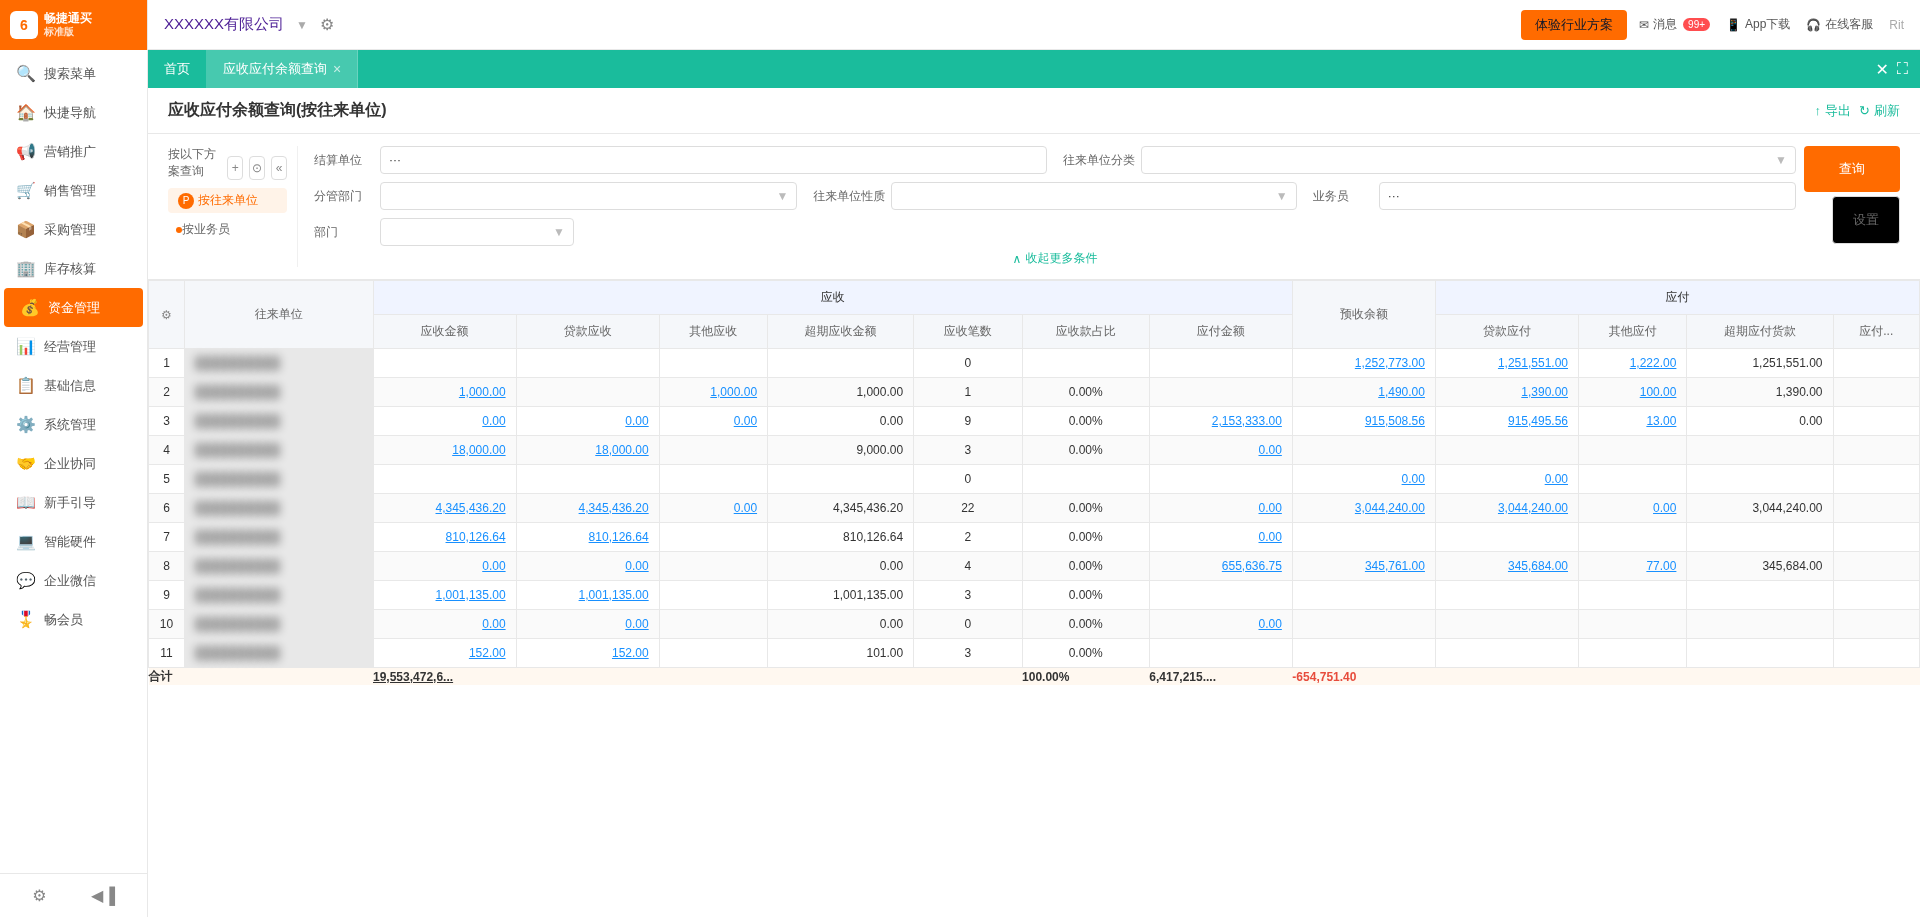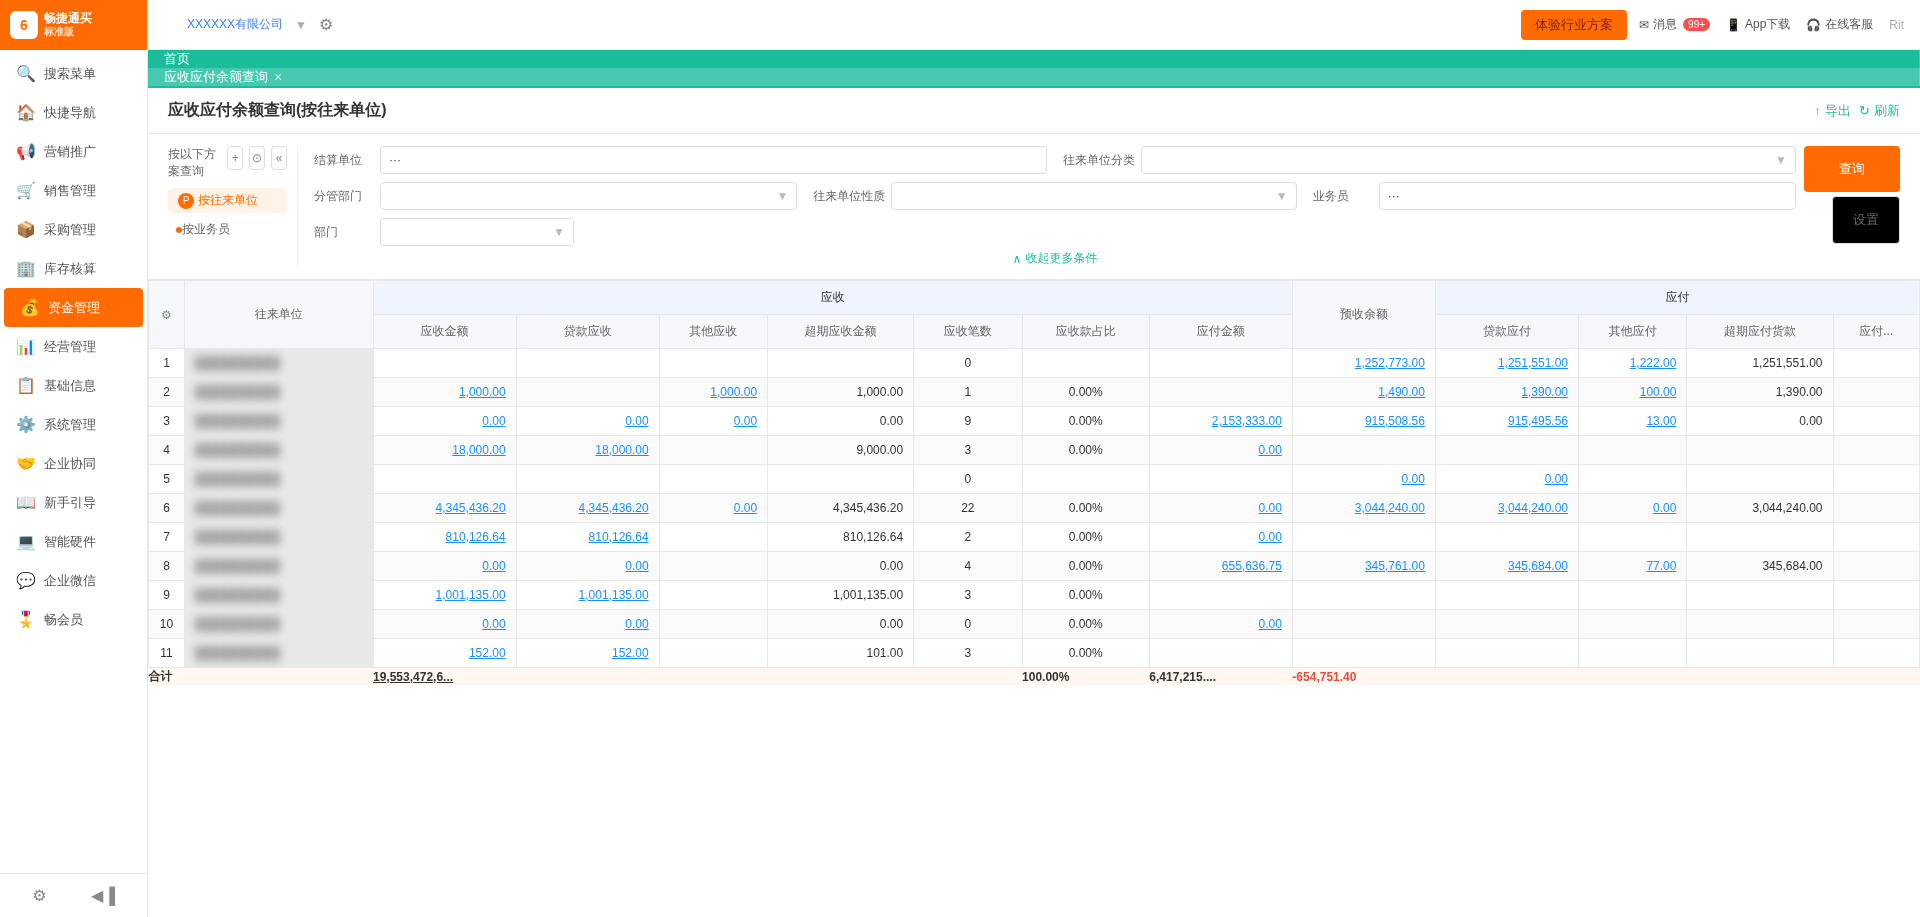--- a/index.html
+++ b/index.html
@@ -31,39 +31,39 @@
     }
     .sidebar-footer-btn { cursor: pointer; color: #888; font-size: 16px; }
 
     
     .header {
       position: fixed; left: 148px; top: 0; right: 0; height: 50px;
       background: #fff; border-bottom: 1px solid #e8e8e8; display: flex; align-items: center;
       padding: 0 16px; gap: 12px; z-index: 100;
     }
     .header-nav { display: flex; align-items: center; gap: 8px; flex: 1; }
-    .header-breadcrumb { color: #3b82f6; font-size: 12px; margin-left: 23px; }
+    .header-breadcrumb { color: #4c1d95; font-size: 15px; }
     .header-breadcrumb-arrow { color: #aaa; margin: 0 4px; }
     .header-settings-icon { cursor: pointer; color: #888; font-size: 16px; }
     .header-promo-btn {
-      background: #ff6b00; color: #7f1d1d; border: none; border-radius: 4px;
+      background: #ff6b00; color: #0f172a; border: none; border-radius: 4px;
       padding: 6px 14px; font-size: 13px; cursor: pointer;
     }
     .header-actions { display: flex; align-items: center; gap: 16px; }
     .header-action { display: flex; align-items: center; gap: 4px; cursor: pointer; color: #555; font-size: 12px; }
     .header-badge {
       background: #ff4d4f; color: white; border-radius: 10px;
       font-size: 10px; padding: 1px 5px; margin-left: 2px;
     }
     .header-user { color: #aaa; font-size: 12px; }
 
     
     .tab-bar {
       position: fixed; left: 148px; top: 50px; right: 0; height: 38px;
-      background: #1abc9c; display: flex; align-items: stretch; z-index: 99; flex-direction: column;
+      background: #1abc9c; display: flex; align-items: stretch; z-index: 99;
     }
     .tab {
       display: flex; align-items: center; padding: 0 16px; gap: 6px;
       cursor: pointer; font-size: 13px; color: rgba(255,255,255,0.85);
       border-right: 1px solid rgba(255,255,255,0.2);
     }
     .tab.home { color: white; }
     .tab.active { background: rgba(255,255,255,0.2); color: white; }
     .tab-close { font-size: 14px; line-height: 1; opacity: 0.7; }
     .tab-bar-controls { margin-left: auto; display: flex; align-items: center; gap: 8px; padding: 0 12px; }
@@ -276,21 +276,21 @@
         <span>↻</span>
         <span>刷新</span>
       </div>
     </div>
   </div>
 
   <div class="filter-area">
     <div style="display:flex;gap:16px;">
 
       <div style="width:130px;border-right:1px solid #f0f0f0;padding-right:10px;">
-        <div style="display:flex;align-items:flex-start;gap:6px;margin-bottom:8px;">
+        <div style="display:flex;align-items:flex-end;gap:6px;margin-bottom:8px;">
           <span style="color:#666;font-size:12px;">按以下方案查询</span>
           <div class="filter-btn">+</div>
           <div class="filter-btn">⊙</div>
           <div class="filter-btn">«</div>
         </div>
         <div class="filter-scheme">
           <span style="background:#ff6b00;color:white;border-radius:50%;width:16px;height:16px;display:inline-flex;align-items:center;justify-content:center;font-size:10px;">P</span>
           <span>按往来单位</span>
         </div>
         <div class="filter-sub-item" style="margin-top:4px;">

